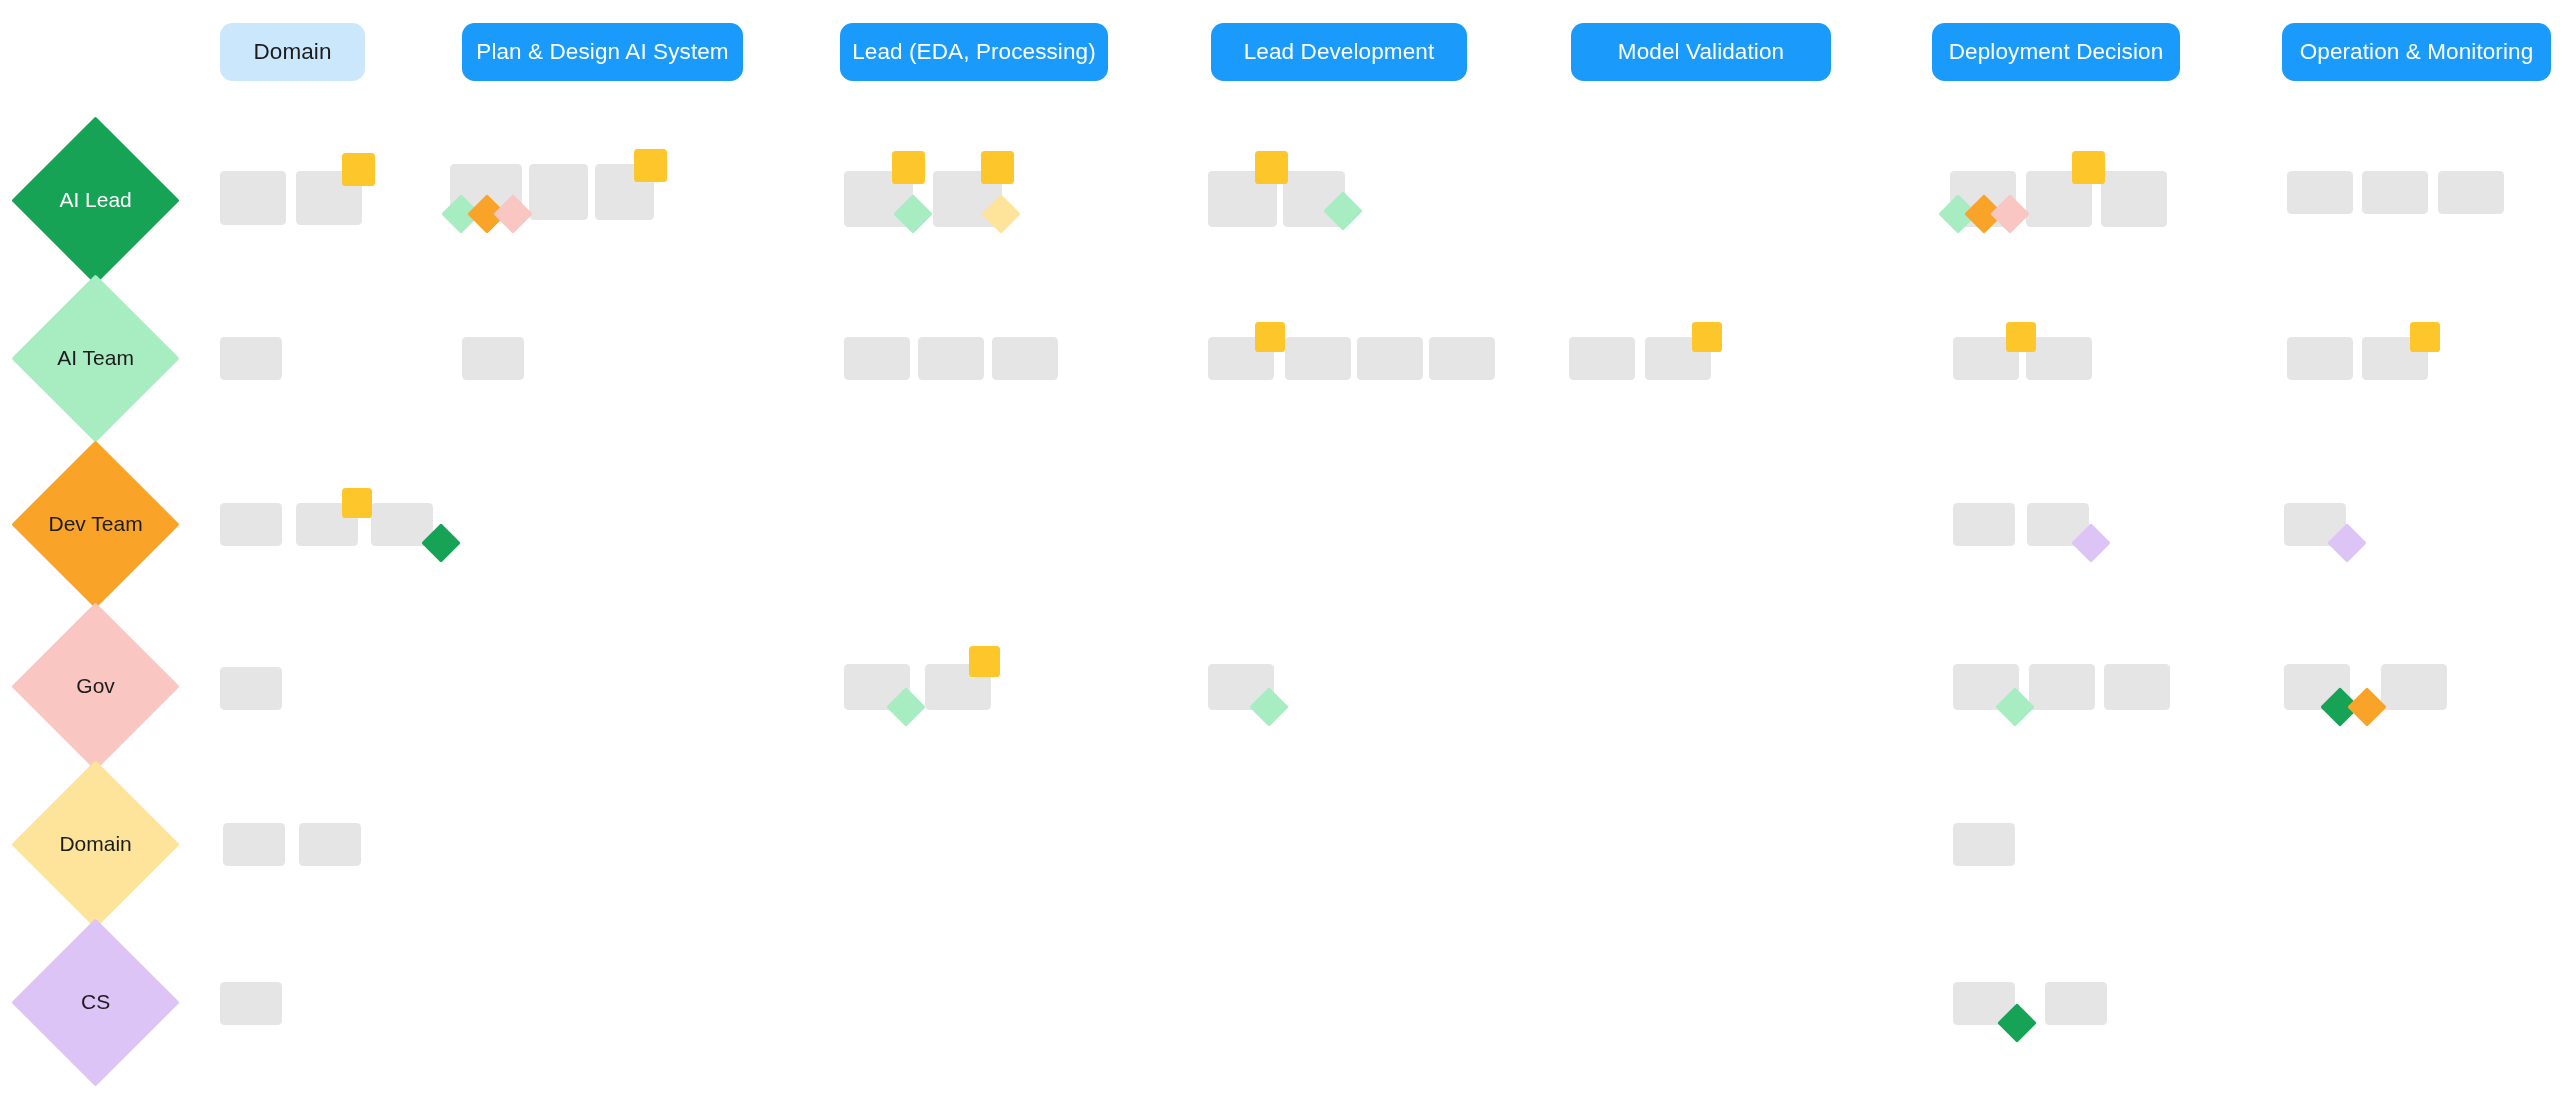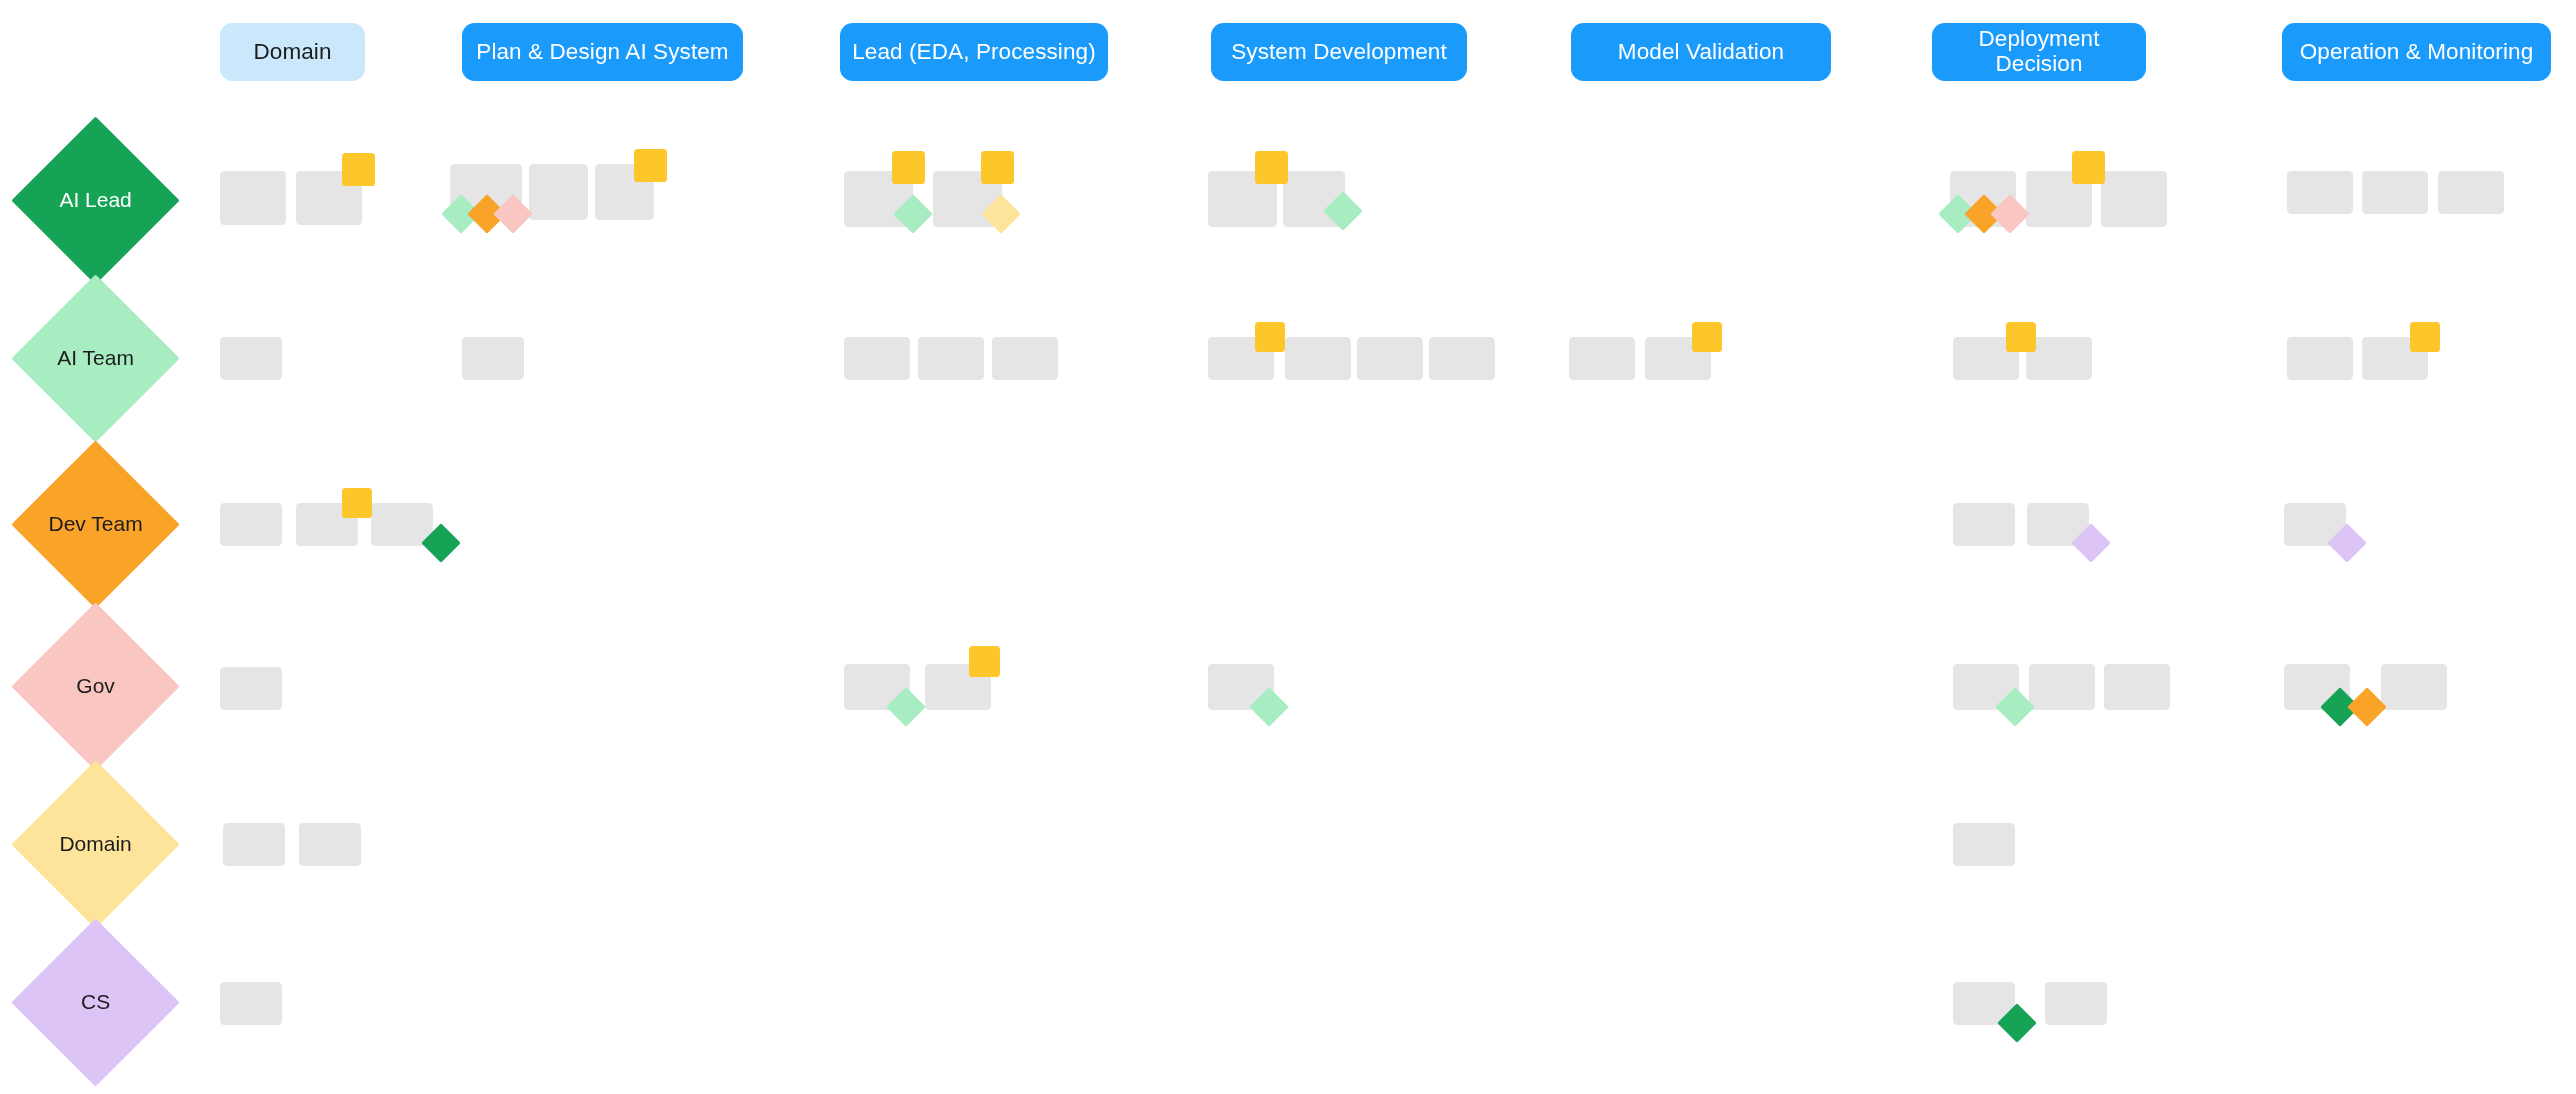--- a/index.html
+++ b/index.html
@@ -95,26 +95,26 @@
       <div class="col-header muted" style="left: 220px; top: 23px; width: 145px;">
         <span>Domain</span>
       </div>
       <div class="col-header active" style="left: 462px; top: 23px; width: 281px;">
         <span>Plan &amp; Design AI System</span>
       </div>
       <div class="col-header active" style="left: 840px; top: 23px; width: 268px;">
         <span>Lead (EDA, Processing)</span>
       </div>
       <div class="col-header active" style="left: 1211px; top: 23px; width: 256px;">
-        <span>System Development</span>
+        <span>Lead Development</span>
       </div>
       <div class="col-header active" style="left: 1571px; top: 23px; width: 260px;">
         <span>Model Validation</span>
       </div>
-      <div class="col-header active" style="left: 1932px; top: 23px; width: 214px;">
+      <div class="col-header active" style="left: 1932px; top: 23px; width: 248px;">
         <span>Deployment Decision</span>
       </div>
       <div class="col-header active" style="left: 2282px; top: 23px; width: 269px; align-items: center;">
         <span>Operation &amp; Monitoring</span>
       </div>
     </div>
   <div id="row-labels">
       <div class="row-label" style="background: rgb(23, 163, 86); left: 36px; top: 141px;">
         <span class="rl-text" style="color: rgb(255, 255, 255);">AI Lead</span>
       </div>

